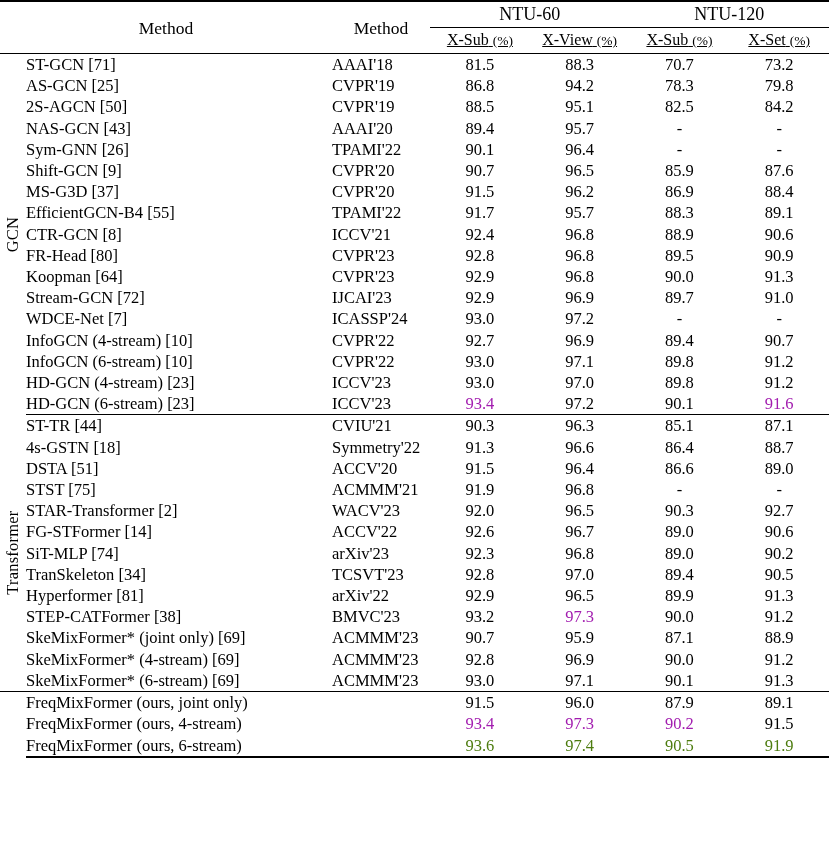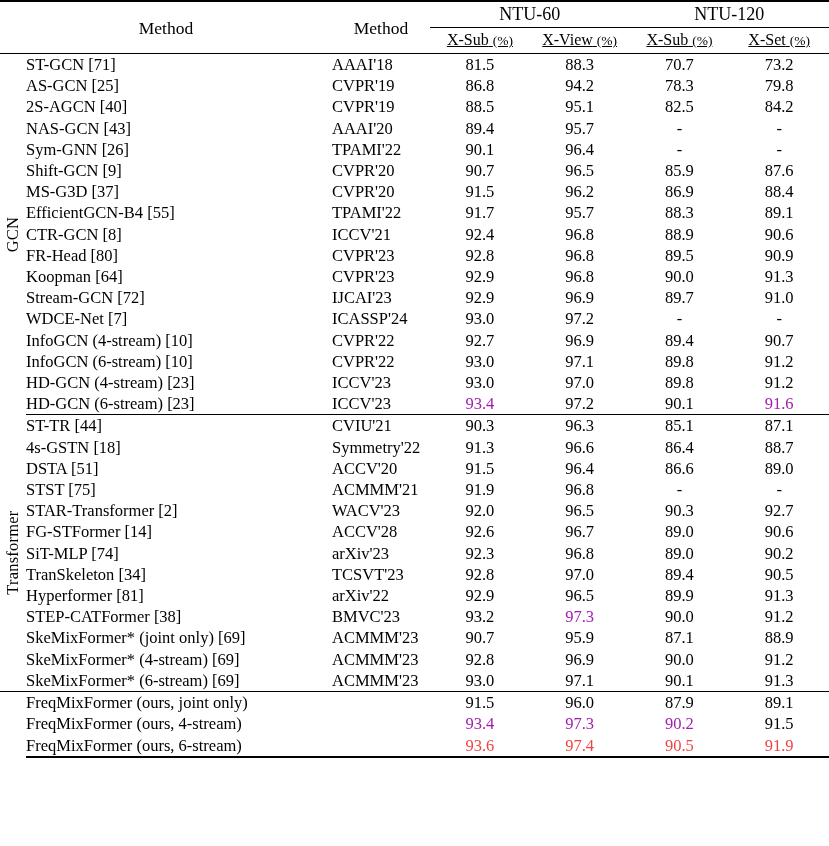--- a/index.html
+++ b/index.html
@@ -112,21 +112,21 @@
   .rotlabel span {
     display: block;
     transform: rotate(-90deg);
     white-space: nowrap;
     font-size: 16.5px;
     letter-spacing: 0.2px;
   }
 
   
   .blue { color: #a21caf; }
-  .red  { color: #ef4444; font-weight: bold; }
+  .red  { color: #4d7c0f; font-weight: bold; }
   .bold { font-weight: bold; }
 
   
   tr.sect-div td.sdiv { border-top: 1.3px solid #000; }
   tr.sect-div td.nodiv { border-top: none; }
   
   tr.full-div td { border-top: 1.3px solid #000; }
 </style>
 </head>
 <body>
@@ -172,21 +172,21 @@
         </tr>
         <tr class="drow">
           <td class="method">AS-GCN [25]</td>
           <td class="source">CVPR'19</td>
           <td class="num">86.8</td>
           <td class="num">94.2</td>
           <td class="num">78.3</td>
           <td class="num">79.8</td>
         </tr>
         <tr class="drow">
-          <td class="method">2S-AGCN [40]</td>
+          <td class="method">2S-AGCN [50]</td>
           <td class="source">CVPR'19</td>
           <td class="num">88.5</td>
           <td class="num">95.1</td>
           <td class="num">82.5</td>
           <td class="num">84.2</td>
         </tr>
         <tr class="drow">
           <td class="method">NAS-GCN [43]</td>
           <td class="source">AAAI'20</td>
           <td class="num">89.4</td>
@@ -338,21 +338,21 @@
         <tr class="drow">
           <td class="method">STAR-Transformer [2]</td>
           <td class="source">WACV'23</td>
           <td class="num">92.0</td>
           <td class="num">96.5</td>
           <td class="num">90.3</td>
           <td class="num">92.7</td>
         </tr>
         <tr class="drow">
           <td class="method">FG-STFormer [14]</td>
-          <td class="source">ACCV'28</td>
+          <td class="source">ACCV'22</td>
           <td class="num">92.6</td>
           <td class="num">96.7</td>
           <td class="num">89.0</td>
           <td class="num">90.6</td>
         </tr>
         <tr class="drow">
           <td class="method">SiT-MLP [74]</td>
           <td class="source">arXiv'23</td>
           <td class="num">92.3</td>
           <td class="num">96.8</td>

